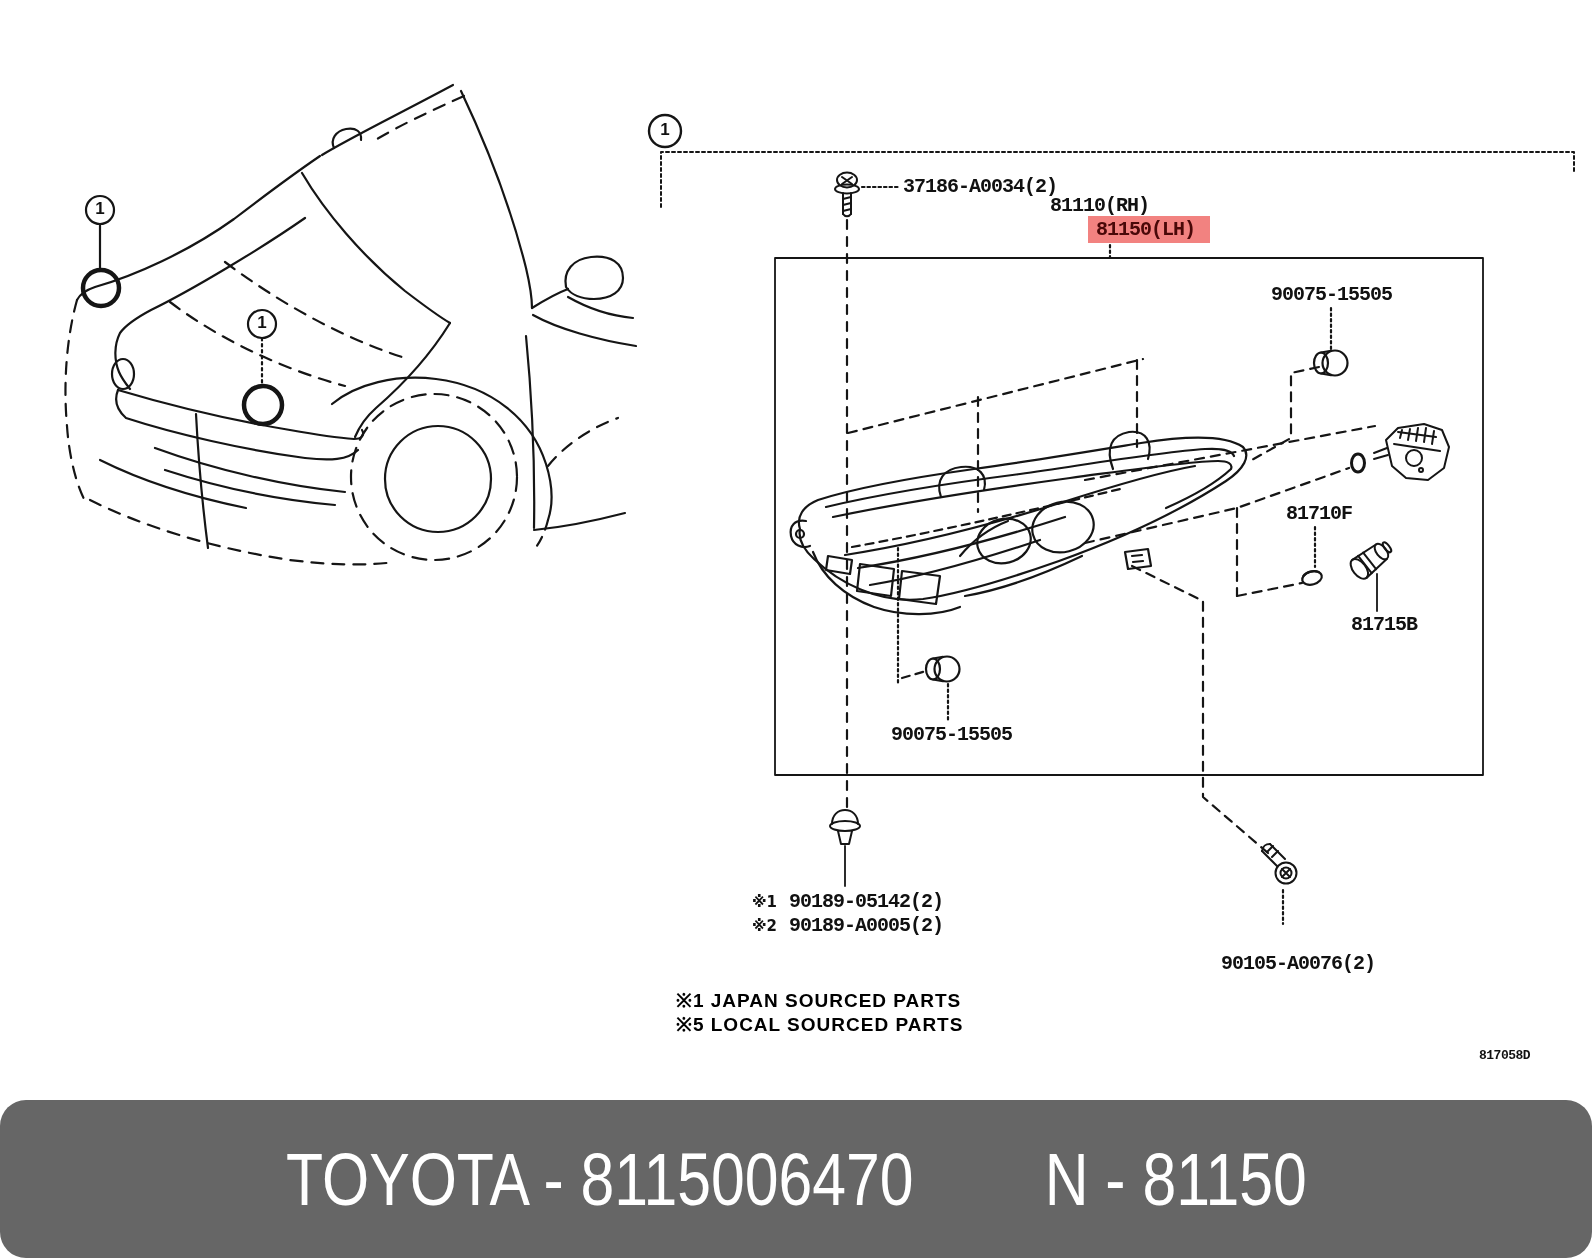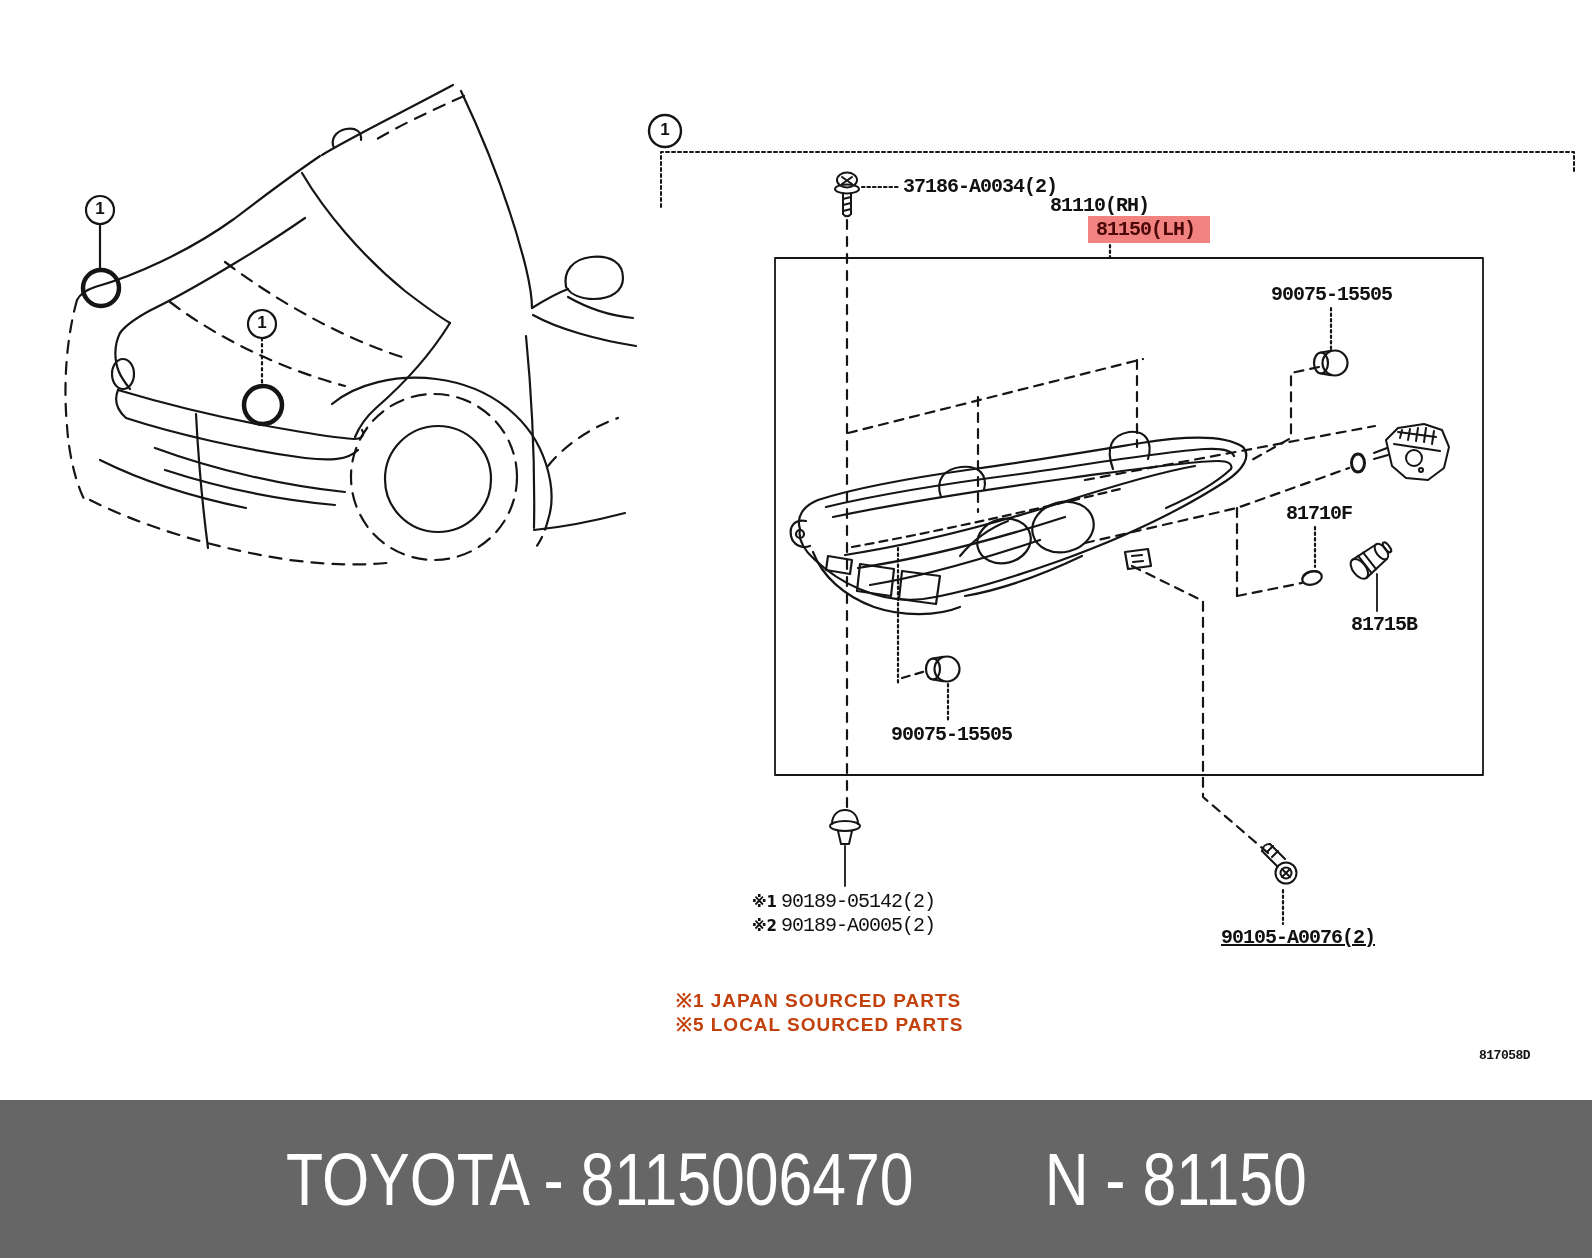--- a/index.html
+++ b/index.html
@@ -2,27 +2,27 @@
 <html><head>
 <meta charset="utf-8">
 <style>
   html,body{margin:0;padding:0;background:#fff;}
   #stage{position:relative;width:1592px;height:1258px;background:#fff;overflow:hidden;
          font-family:"Liberation Sans",sans-serif;}
   #lineart{position:absolute;left:0;top:0;}
   .plabel{position:absolute;font-family:"Liberation Mono","DejaVu Sans Mono",monospace;
           font-weight:bold;font-size:20px;letter-spacing:-1px;color:#111;white-space:nowrap;line-height:1.05;}
   .labelrow{position:absolute;display:flex;align-items:baseline;white-space:nowrap;}
-  .labelrow .num{font-family:"Liberation Mono","DejaVu Sans Mono",monospace;font-weight:normal;
-          font-size:20px;letter-spacing:-1px;color:#111;}
+  .labelrow .num{font-family:"Liberation Mono","DejaVu Sans Mono",monospace;font-weight:bold;
+          font-size:20px;letter-spacing:-1px;color:#111;margin-left:8px;}
   .labelrow .pref{font-family:"DejaVu Sans",sans-serif;font-weight:bold;font-size:15px;color:#111;margin-right:4px;}
   .hl{position:absolute;left:1088px;top:216px;width:122px;height:27px;background:#F28280;}
   .hl-text{color:#4A0808;}
   .note{position:absolute;font-family:"Liberation Sans",sans-serif;font-weight:bold;
-        font-size:19px;letter-spacing:1px;color:#c2410c;white-space:nowrap;}
+        font-size:19px;letter-spacing:1px;color:#000000;white-space:nowrap;}
   .callout-num{position:absolute;font-family:"Liberation Sans",sans-serif;font-weight:bold;
         font-size:17px;color:#111;transform:translate(-50%,-54%);}
   .diagcode{position:absolute;left:1479px;top:1048px;font-family:"Liberation Mono","DejaVu Sans Mono",monospace;
         font-weight:bold;font-size:13px;letter-spacing:-0.5px;color:#111;}
   #footer-bar{position:absolute;left:0;top:1100px;width:1592px;height:158px;background:#666666;
         display:flex;align-items:center;justify-content:center;}
   #footer-inner{display:flex;gap:160px;transform:scaleX(0.82);transform-origin:center;
         font-family:"Liberation Sans",sans-serif;font-size:74px;font-weight:400;color:#fff;white-space:nowrap;}
 </style>
 </head>
@@ -208,27 +208,27 @@
 
   <div class="labelrow" style="left:752px;top:890px;">
     <span class="pref">※1</span>
     <span class="num">90189-05142(2)</span>
   </div>
   <div class="labelrow" style="left:752px;top:914px;">
     <span class="pref">※2</span>
     <span class="num">90189-A0005(2)</span>
   </div>
 
-  <div class="plabel" style="left:1221px;top:927px;text-decoration:underline;">90105-A0076(2)</div>
+  <div class="plabel" style="left:1221px;top:953px;">90105-A0076(2)</div>
 
   <div class="note" style="left:676px;top:987px;">※1 JAPAN SOURCED PARTS</div>
   <div class="note" style="left:676px;top:1011px;">※5 LOCAL SOURCED PARTS</div>
 
   <div class="diagcode">817058D</div>
 
-  <div id="footer-bar" style="background: rgb(102, 102, 102); color: rgb(255, 255, 255);">
+  <div id="footer-bar" style="background: rgb(102, 102, 102); color: rgb(255, 255, 255); border-radius: 26px;">
     <div id="footer-inner">
       <span>TOYOTA - 8115006470</span>
       <span>N - 81150</span>
     </div>
   </div>
 
 </div>
 
 </body></html>

